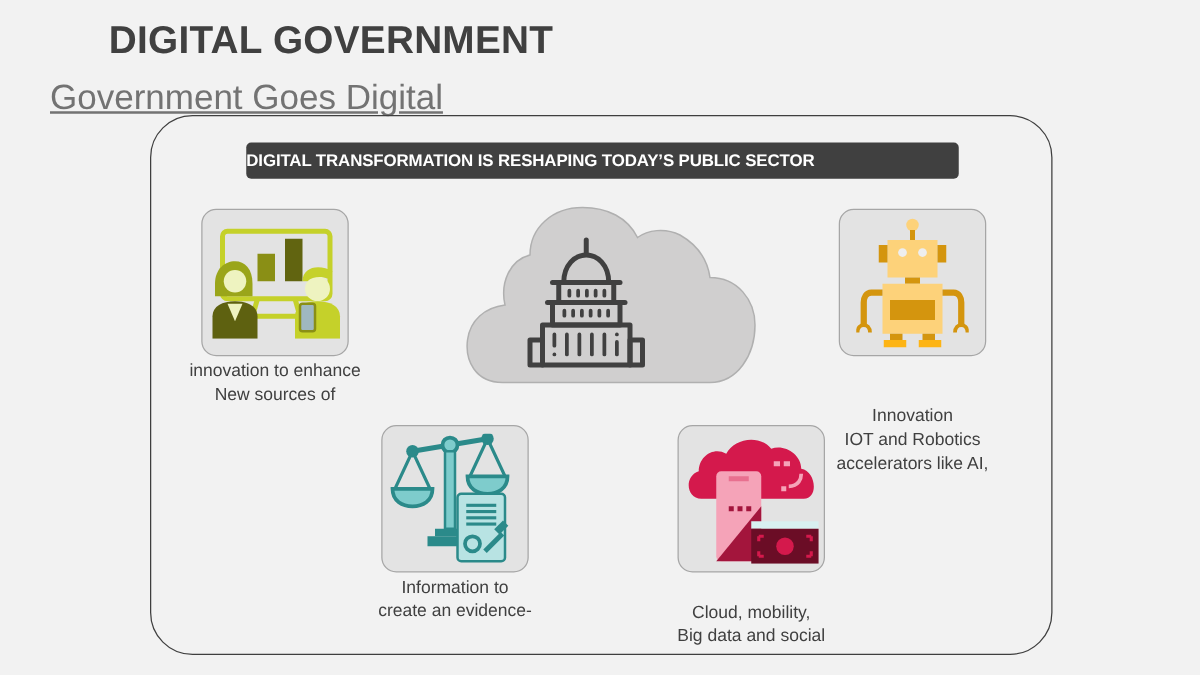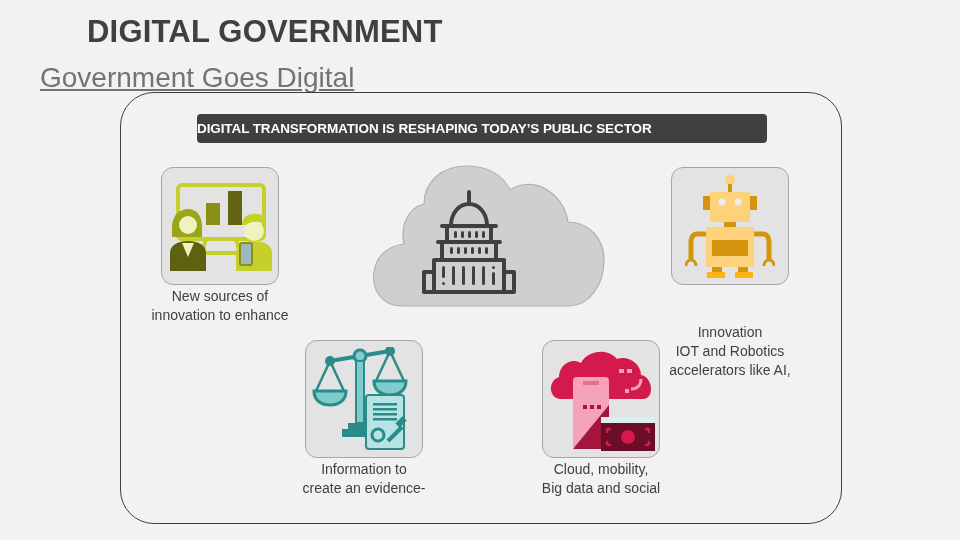--- a/index.html
+++ b/index.html
@@ -113,22 +113,22 @@
     <path d="M4 90 L4 72 C4 64 12 60 22 60 C32 60 40 64 40 72 L40 90 Z" fill="#5e6110"></path>
     <path d="M16 62 L22 76 L28 62 Z" fill="#eef3c0"></path>
 
     <circle cx="88" cy="50" r="10" fill="#eef3c0"></circle>
     <path d="M76 44 C76 32 90 30 100 36 L96 42 C92 40 84 40 80 44 Z" fill="#c5d12a"></path>
     <path d="M70 90 L70 72 C70 64 78 60 88 60 C98 60 106 64 106 72 L106 90 Z" fill="#c5d12a"></path>
     <rect x="74" y="62" width="12" height="22" rx="2" fill="#9fb8c0" stroke="#8a8f15" stroke-width="2"></rect>
   </svg>
 </div>
 <div class="caption" style="left:135px; top:287px;">
+  <div>innovation to enhance</div>
   <div>New sources of</div>
-  <div>innovation to enhance</div>
 </div>
 
 <div class="tile" style="left:671px; top:167px;">
   <svg width="90" height="104" viewBox="0 0 90 104">
     <circle cx="45" cy="6" r="5" fill="#fdd27a"></circle>
     <rect x="43" y="10" width="4" height="8" fill="#d4950e"></rect>
     <rect x="25" y="18" width="40" height="30" fill="#fdd27a"></rect>
     <rect x="18" y="22" width="7" height="14" fill="#d4950e"></rect>
     <rect x="65" y="22" width="7" height="14" fill="#d4950e"></rect>
     <circle cx="37" cy="28" r="3.5" fill="#eeeeee"></circle>
@@ -192,16 +192,16 @@
     <rect x="36" y="34" width="16" height="4" fill="#e8708f"></rect>
     <rect x="36" y="58" width="4" height="4" fill="#a3153c"></rect>
     <rect x="43" y="58" width="4" height="4" fill="#a3153c"></rect>
     <rect x="50" y="58" width="4" height="4" fill="#a3153c"></rect>
     <rect x="54" y="70" width="54" height="6" fill="#d8f0f0"></rect>
     <rect x="54" y="76" width="54" height="28" fill="#6b0d26"></rect>
     <circle cx="81" cy="90" r="7" fill="#d4194c"></circle>
     <path d="M60 82 L60 86 M60 82 L64 82 M60 98 L60 94 M60 98 L64 98 M102 82 L102 86 M102 82 L98 82 M102 98 L102 94 M102 98 L98 98" stroke="#d4194c" stroke-width="2.5" fill="none"></path>
   </svg>
 </div>
-<div class="caption" style="left:516px; top:460px;">
+<div class="caption" style="left:516px; top:480px;">
   <div>Cloud, mobility,</div>
   <div>Big data and social</div>
 </div>
 
 </body></html>

